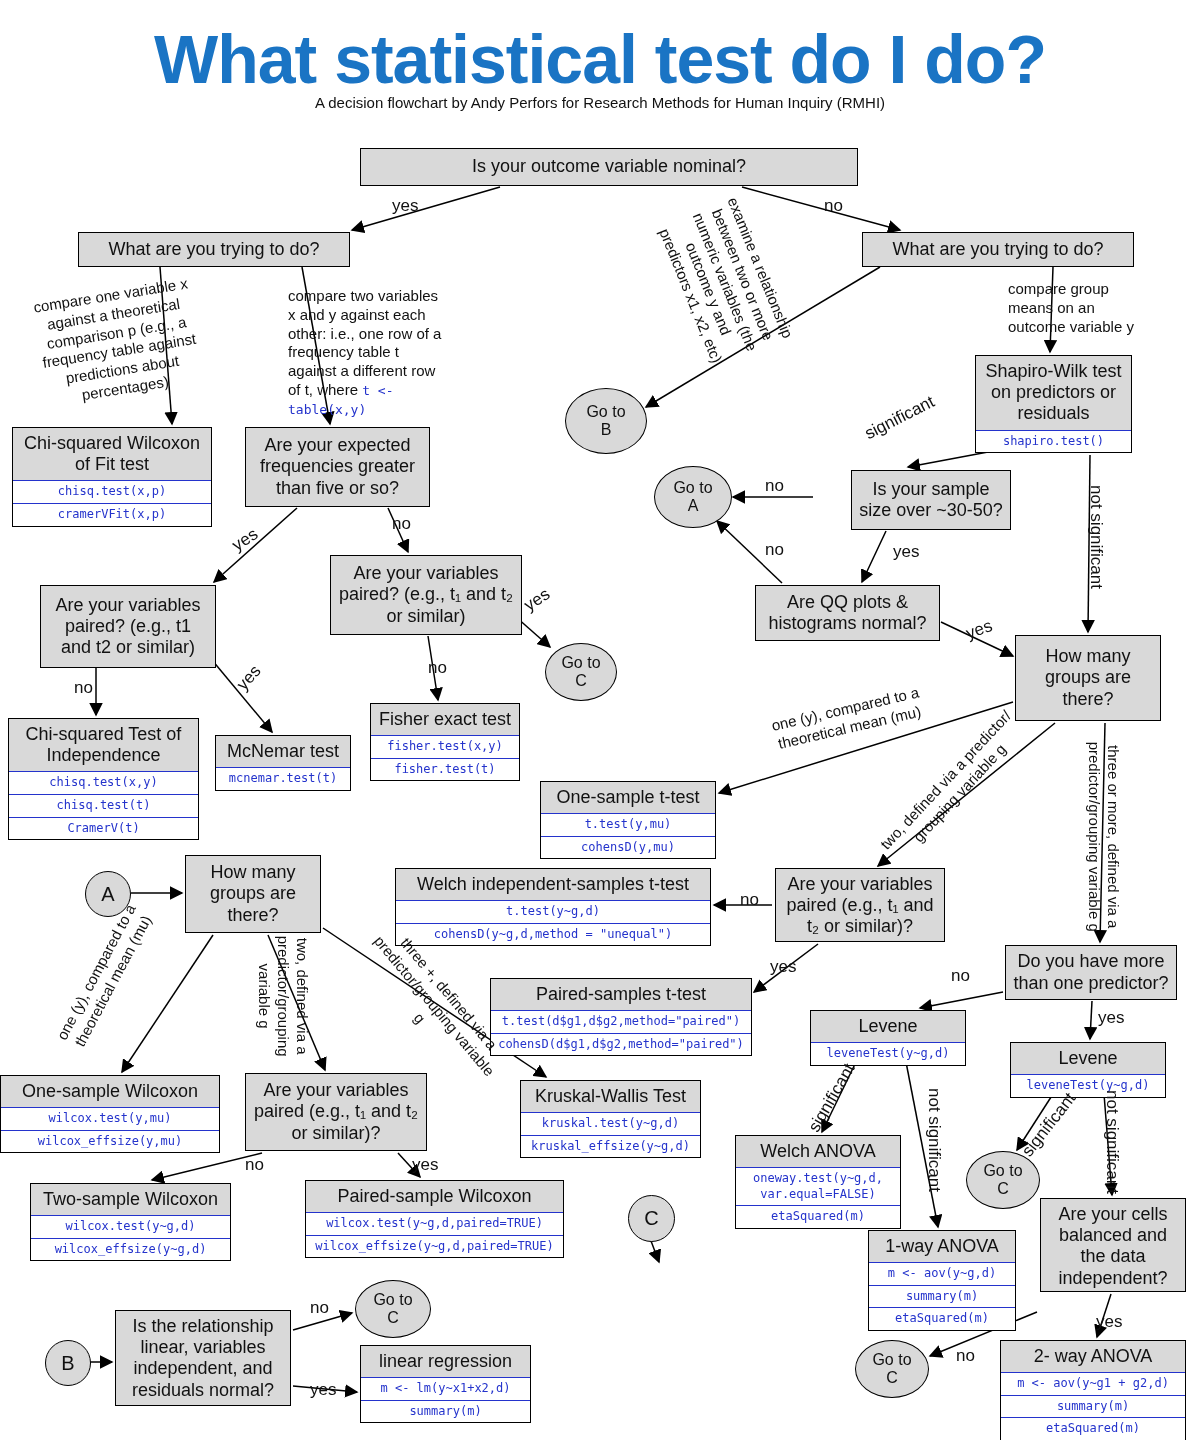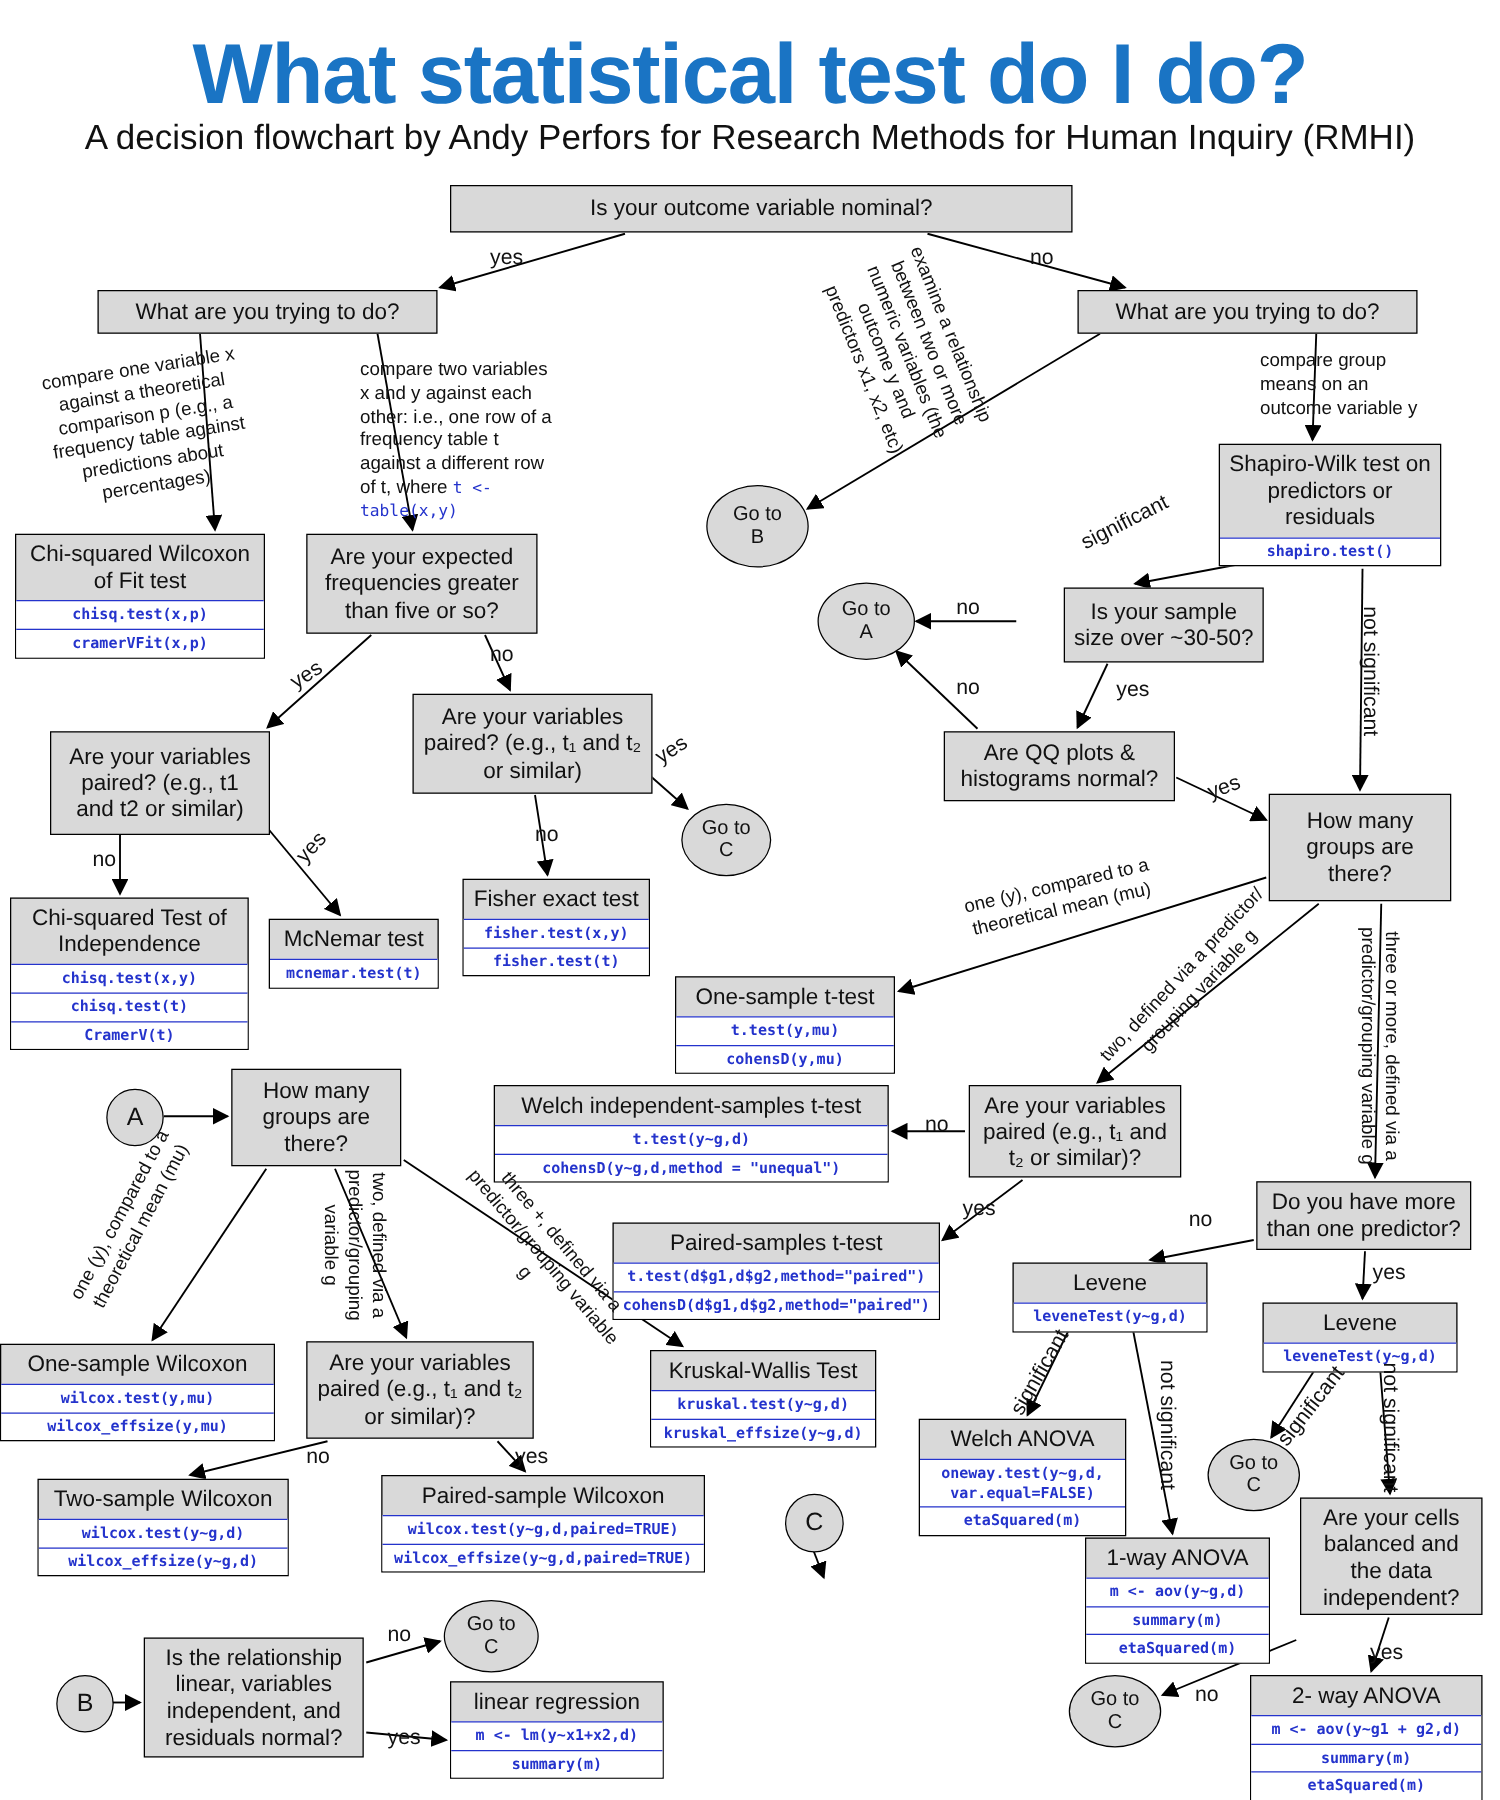--- a/index.html
+++ b/index.html
@@ -5,35 +5,35 @@
   html,body{margin:0;padding:0;background:#fff;}
   #canvas{position:relative;width:1200px;height:1440px;background:#fff;overflow:hidden;
           font-family:"Liberation Sans",sans-serif;color:#111;}
   #wires{position:absolute;left:0;top:0;z-index:1;}
   .n{position:absolute;z-index:2;border:1.6px solid #000;background:#d9d9d9;
      display:flex;flex-direction:column;text-align:center;box-sizing:border-box;}
   .n .t{flex:1;display:flex;align-items:center;justify-content:center;
         padding:5px 7px;font-size:18px;line-height:1.18;}
   .n .c{background:#fff;border-top:1px solid #2433cc;color:#2433cc;
         font-family:"DejaVu Sans Mono",monospace;font-size:12px;line-height:1.3;
-        padding:3px 4px;word-break:break-word;font-weight:bold;}
+        padding:3px 4px;word-break:break-word;}
   .el{position:absolute;z-index:2;border:1.6px solid #000;background:#d9d9d9;border-radius:50%;
       display:flex;align-items:center;justify-content:center;text-align:center;
       font-size:16px;line-height:1.15;}
   .el span{display:block;width:40px;}
   .lc{position:absolute;z-index:2;border:1.6px solid #000;background:#d9d9d9;border-radius:50%;
       display:flex;align-items:center;justify-content:center;font-size:20px;}
   .lab{position:absolute;z-index:3;font-size:17px;white-space:nowrap;}
   .desc{position:absolute;z-index:3;font-size:15px;line-height:1.25;}
   .code-inline{color:#2433cc;font-family:"DejaVu Sans Mono",monospace;font-size:13px;}
   .big{font-size:20px;}
   #title{position:absolute;top:20px;left:0;width:100%;text-align:center;z-index:2;
          font-size:68px;font-weight:bold;color:#1a74c4;letter-spacing:-1px;}
   #subtitle{position:absolute;top:94px;left:0;width:100%;text-align:center;z-index:2;
-            font-size:28px;color:#111;}
+            font-size:15px;color:#111;}
   .dark{background:#999;}
 </style>
 </head>
 <body>
 
 <div id="canvas">
 
   <div id="title">What statistical test do I do?</div>
   <div id="subtitle">A decision flowchart by Andy Perfors for Research Methods for Human Inquiry (RMHI)</div>
 
@@ -139,21 +139,21 @@
   <div class="el" style="left:565px;top:388px;width:80px;height:64px">
     <span>Go to B</span>
   </div>
   <div class="el" style="left:654px;top:466px;width:76px;height:60px">
     <span>Go to A</span>
   </div>
   <div class="el" style="left:545px;top:643px;width:70px;height:56px">
     <span>Go to C</span>
   </div>
 
-  <div class="n" style="left:975px;top:355px;width:178px">
+  <div class="n" style="left:975px;top:355px;width:157px">
     <div class="t">Shapiro-Wilk test on predictors or residuals</div>
     <div class="c">shapiro.test()</div>
   </div>
   <div class="n" style="left:851px;top:470px;width:160px;height:60px">
     <div class="t">Is your sample size over ~30-50?</div>
   </div>
   <div class="n" style="left:755px;top:585px;width:185px;height:56px">
     <div class="t">Are QQ plots &amp; histograms normal?</div>
   </div>
   <div class="n" style="left:1015px;top:635px;width:146px;height:86px">

